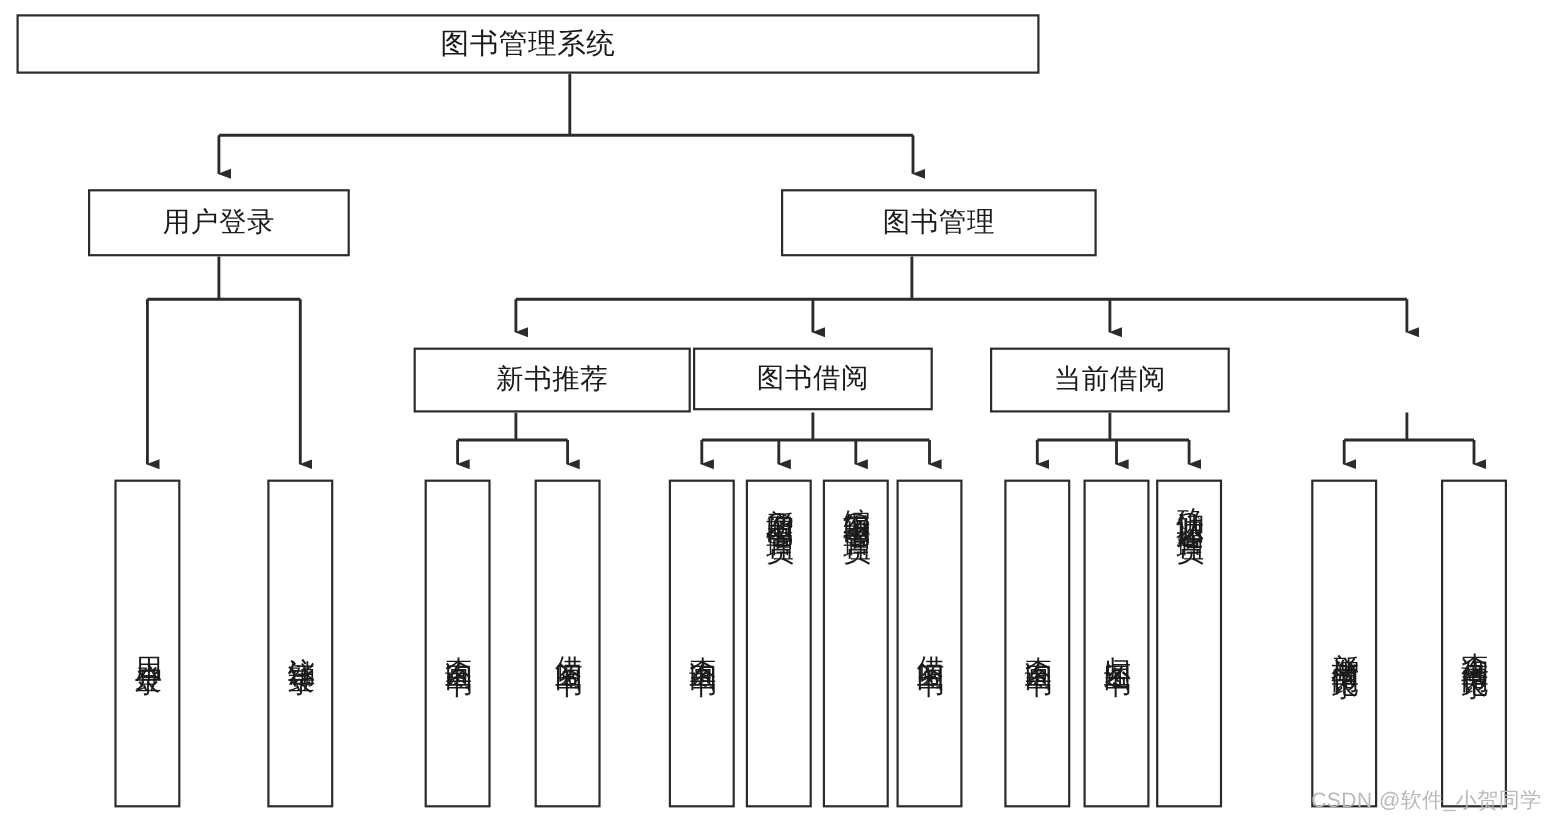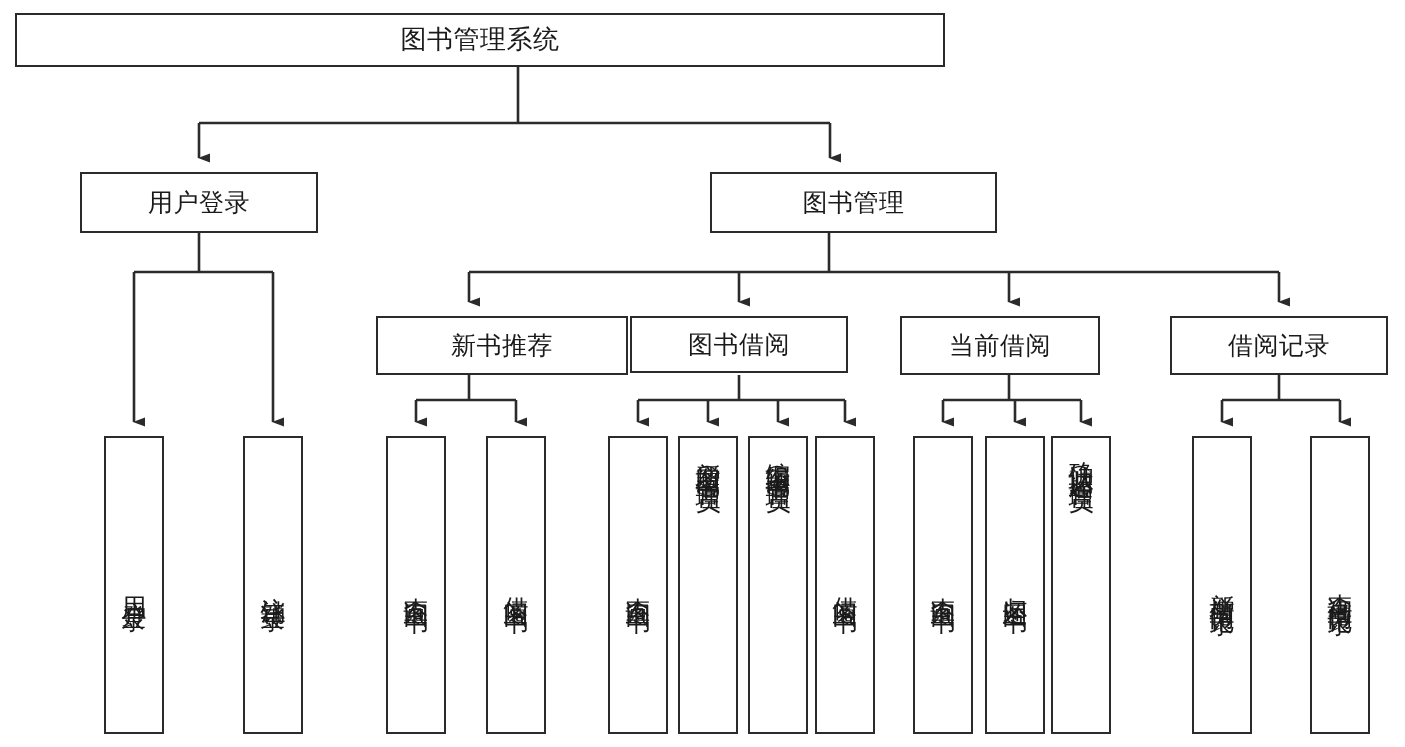--- a/index.html
+++ b/index.html
@@ -139,25 +139,22 @@
   <div class="node horiz" style="left:710px; top:172px; width:287px; height:61px;">
     <span class="node-label">图书管理</span>
   </div>
 
   <div class="node horiz" style="left:360px; top:316px; width:252px; height:59px;margin-left:16px;">
     <span class="node-label">新书推荐</span>
   </div>
   <div class="node horiz" style="left:630px; top:316px; width:218px; height:57px;">
     <span class="node-label">图书借阅</span>
   </div>
-  <div class="node horiz" style="left:900px; top:316px; width:200px; height:59px;">
+  <div class="node horiz" style="left:900px; top:316px; width:218px; height:59px;">
     <span class="node-label">当前借阅</span>
-  </div>
-  <div class="node horiz" style="left:1170px; top:316px; width:218px; height:59px;">
-    <span class="node-label">借阅记录</span>
   </div>
 
   <div class="node vert" style="left:104px; top:436px; width:60px; height:298px;">
     <span class="node-label">用户登录</span>
   </div>
   <div class="node vert" style="left:243px; top:436px; width:60px; height:298px;">
     <span class="node-label">注销登录</span>
   </div>
 
   <div class="node vert" style="left:386px; top:436px; width:60px; height:298px;">
@@ -190,14 +187,15 @@
     <span class="node-label">确认归还（管理员）</span>
   </div>
 
   <div class="node vert" style="left:1192px; top:436px; width:60px; height:298px;">
     <span class="node-label">新增借阅记录</span>
   </div>
   <div class="node vert" style="left:1310px; top:436px; width:60px; height:298px;">
     <span class="node-label">查询借阅记录</span>
   </div>
 
+  <div class="watermark" style="left:1192px; top:715px;">CSDN @软件_小贺同学</div>
 
 </div>
 
 </body></html>

